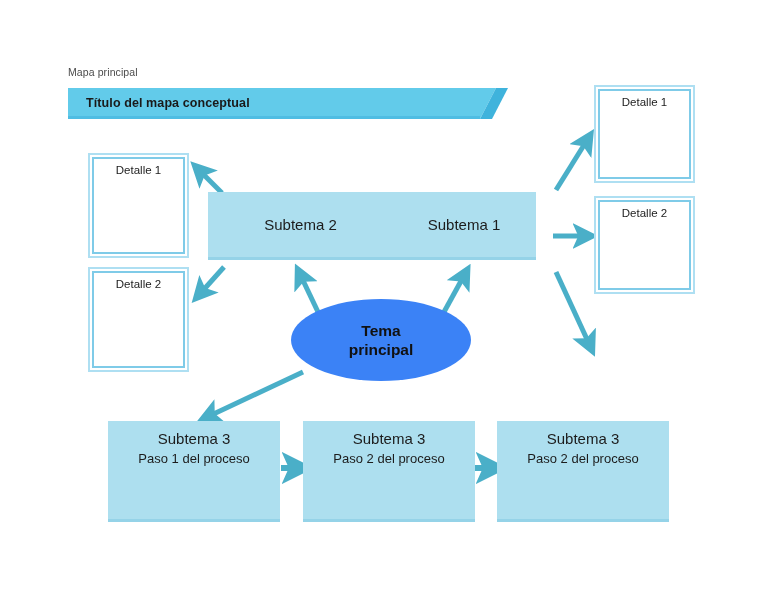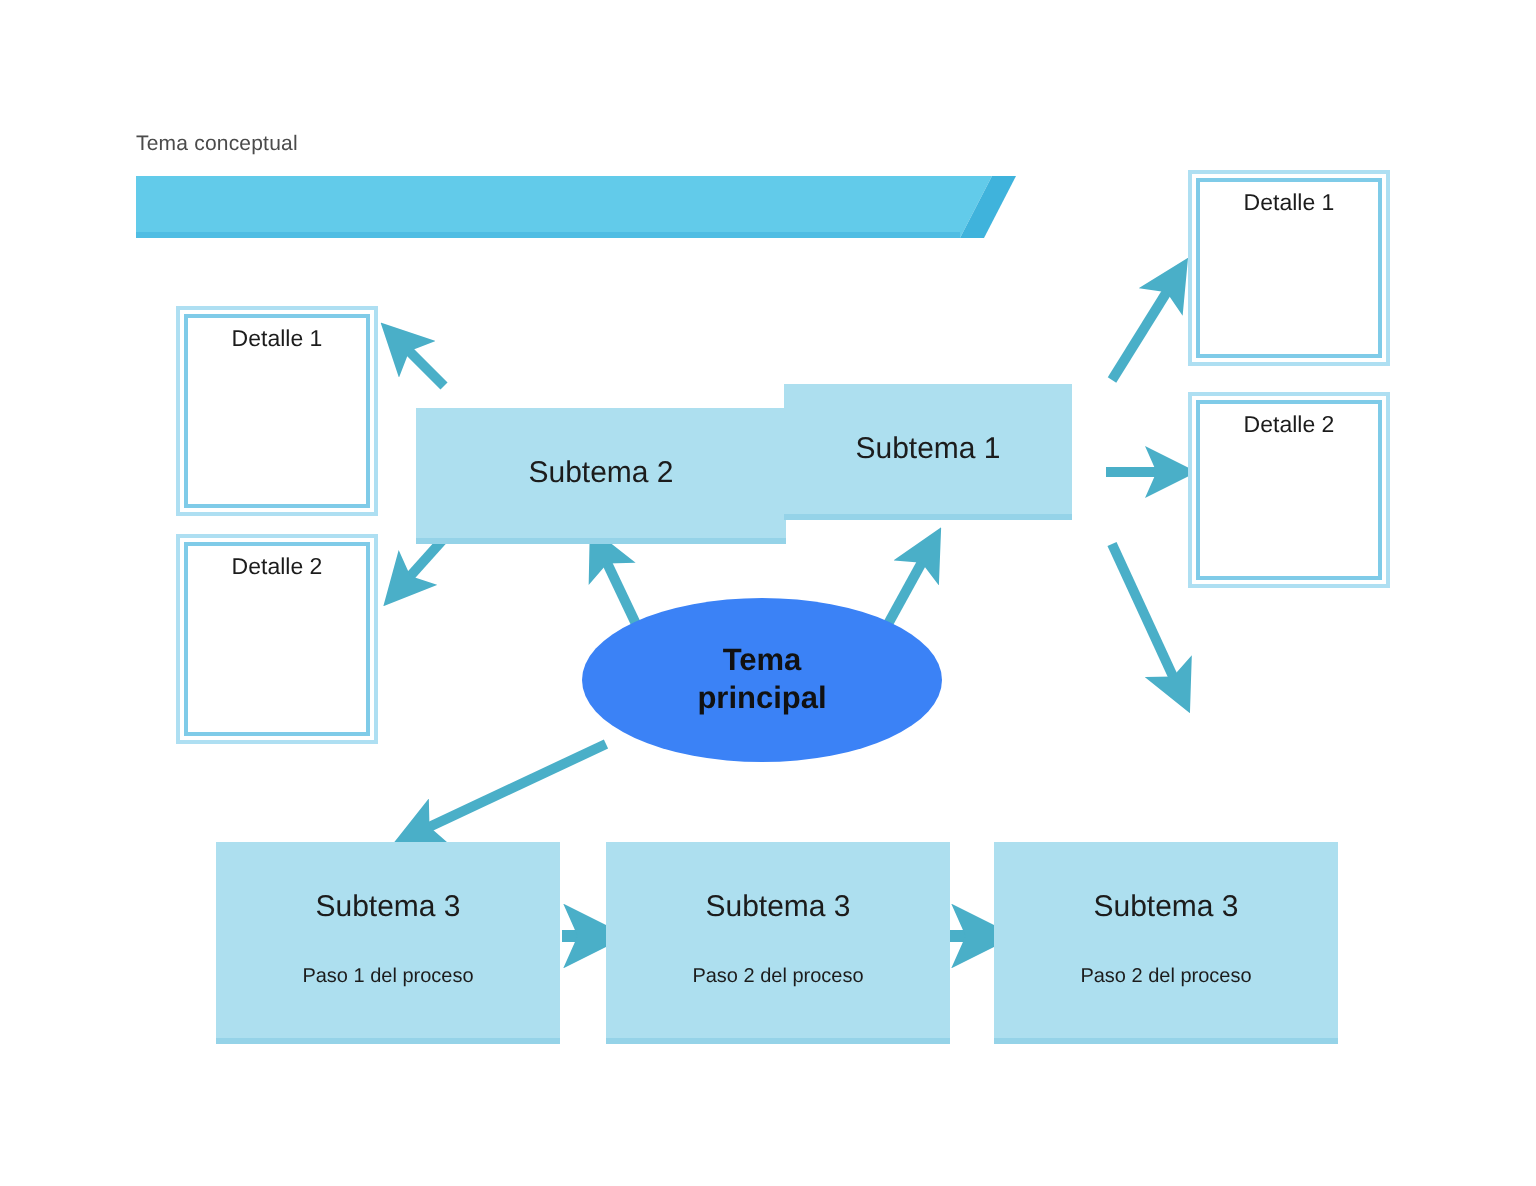--- a/index.html
+++ b/index.html
@@ -81,33 +81,33 @@
     background: #ADDFEF;
     border-bottom: 3px solid #95D3E8;
     display: flex;
     flex-direction: column;
     align-items: center;
     justify-content: center;
     text-align: center;
   }
   .box-fill.top-align {
     justify-content: flex-start;
-    padding-top: 24px;
+    padding-top: 9px;
   }
   .box-title {
     font-size: 15px;
     color: #1c1c1c;
     line-height: 1.15;
     white-space: nowrap;
   }
   .box-sub {
-    font-size: 10px;
+    font-size: 13px;
     color: #1c1c1c;
     line-height: 1.3;
-    margin-top: 20px;
+    margin-top: 4px;
     white-space: nowrap;
   }
 
   
   .box-outline {
     background: #ffffff;
     border: 2px solid #AEDFF2;
     box-shadow: inset 0 0 0 2px #ffffff, inset 0 0 0 4px #7FCBE8;
     display: flex;
     flex-direction: column;
@@ -170,48 +170,49 @@
 
     <line x1="553" y1="236" x2="589" y2="236" stroke="#4AAFC8" stroke-width="5" marker-end="url(#ah)"></line>
 
     <line x1="556" y1="272" x2="591" y2="348" stroke="#4AAFC8" stroke-width="5" marker-end="url(#ah)"></line>
 
     <line x1="281" y1="468" x2="302" y2="468" stroke="#4AAFC8" stroke-width="6" marker-end="url(#ah-sm)"></line>
 
     <line x1="475" y1="468" x2="496" y2="468" stroke="#4AAFC8" stroke-width="6" marker-end="url(#ah-sm)"></line>
   </svg>
 
-  <div class="caption">Tema conceptual</div>
+  <div class="caption">Mapa principal</div>
 
   <div class="banner-wrap">
     <svg class="banner-shape" viewBox="0 0 440 31" xmlns="http://www.w3.org/2000/svg" preserveAspectRatio="none">
       <polygon points="0,0 428,0 412,31 0,31" fill="#62CBEA"></polygon>
       <polygon points="428,0 440,0 424,31 412,31" fill="#3FB3DC"></polygon>
       <rect x="0" y="28" width="412" height="3" fill="#3FB3DC" opacity="0.55"></rect>
     </svg>
+    <div class="banner-label">Título del mapa conceptual</div>
   </div>
 
   <div class="node box-outline" style="left:88px; top:153px; width:101px; height:105px;">
     <span class="detail-label">Detalle 1</span>
   </div>
 
   <div class="node box-outline" style="left:88px; top:267px; width:101px; height:105px;">
     <span class="detail-label">Detalle 2</span>
   </div>
 
   <div class="node box-outline" style="left:594px; top:85px; width:101px; height:98px;">
     <span class="detail-label">Detalle 1</span>
   </div>
 
   <div class="node box-outline" style="left:594px; top:196px; width:101px; height:98px;">
     <span class="detail-label">Detalle 2</span>
   </div>
 
 
-  <div class="node box-fill" style="left:208px; top:192px; width:185px; height:68px;margin-top:12px;">
+  <div class="node box-fill" style="left:208px; top:192px; width:185px; height:68px;">
     <span class="box-title">Subtema 2</span>
   </div>
 
   <div class="node box-fill" style="left:392px; top:192px; width:144px; height:68px;">
     <span class="box-title">Subtema 1</span>
   </div>
 
   <div class="ellipse" style="left:291px; top:299px; width:180px; height:82px;">
     <span class="ellipse-line">Tema</span>
     <span class="ellipse-line">principal</span>

